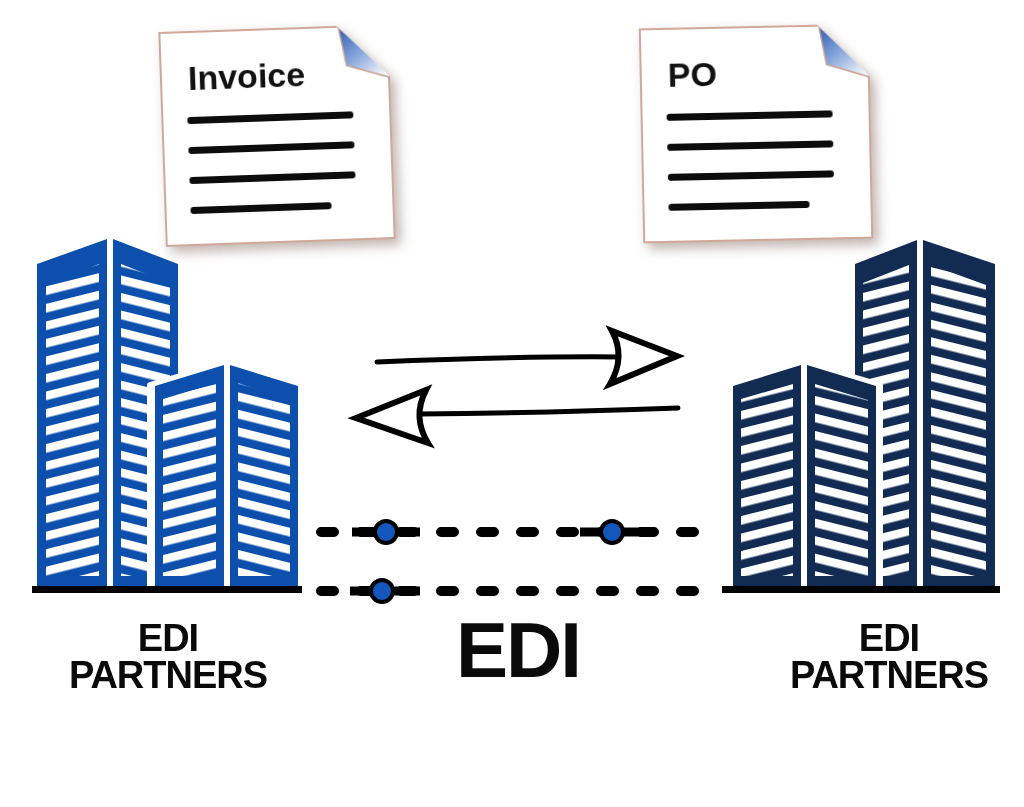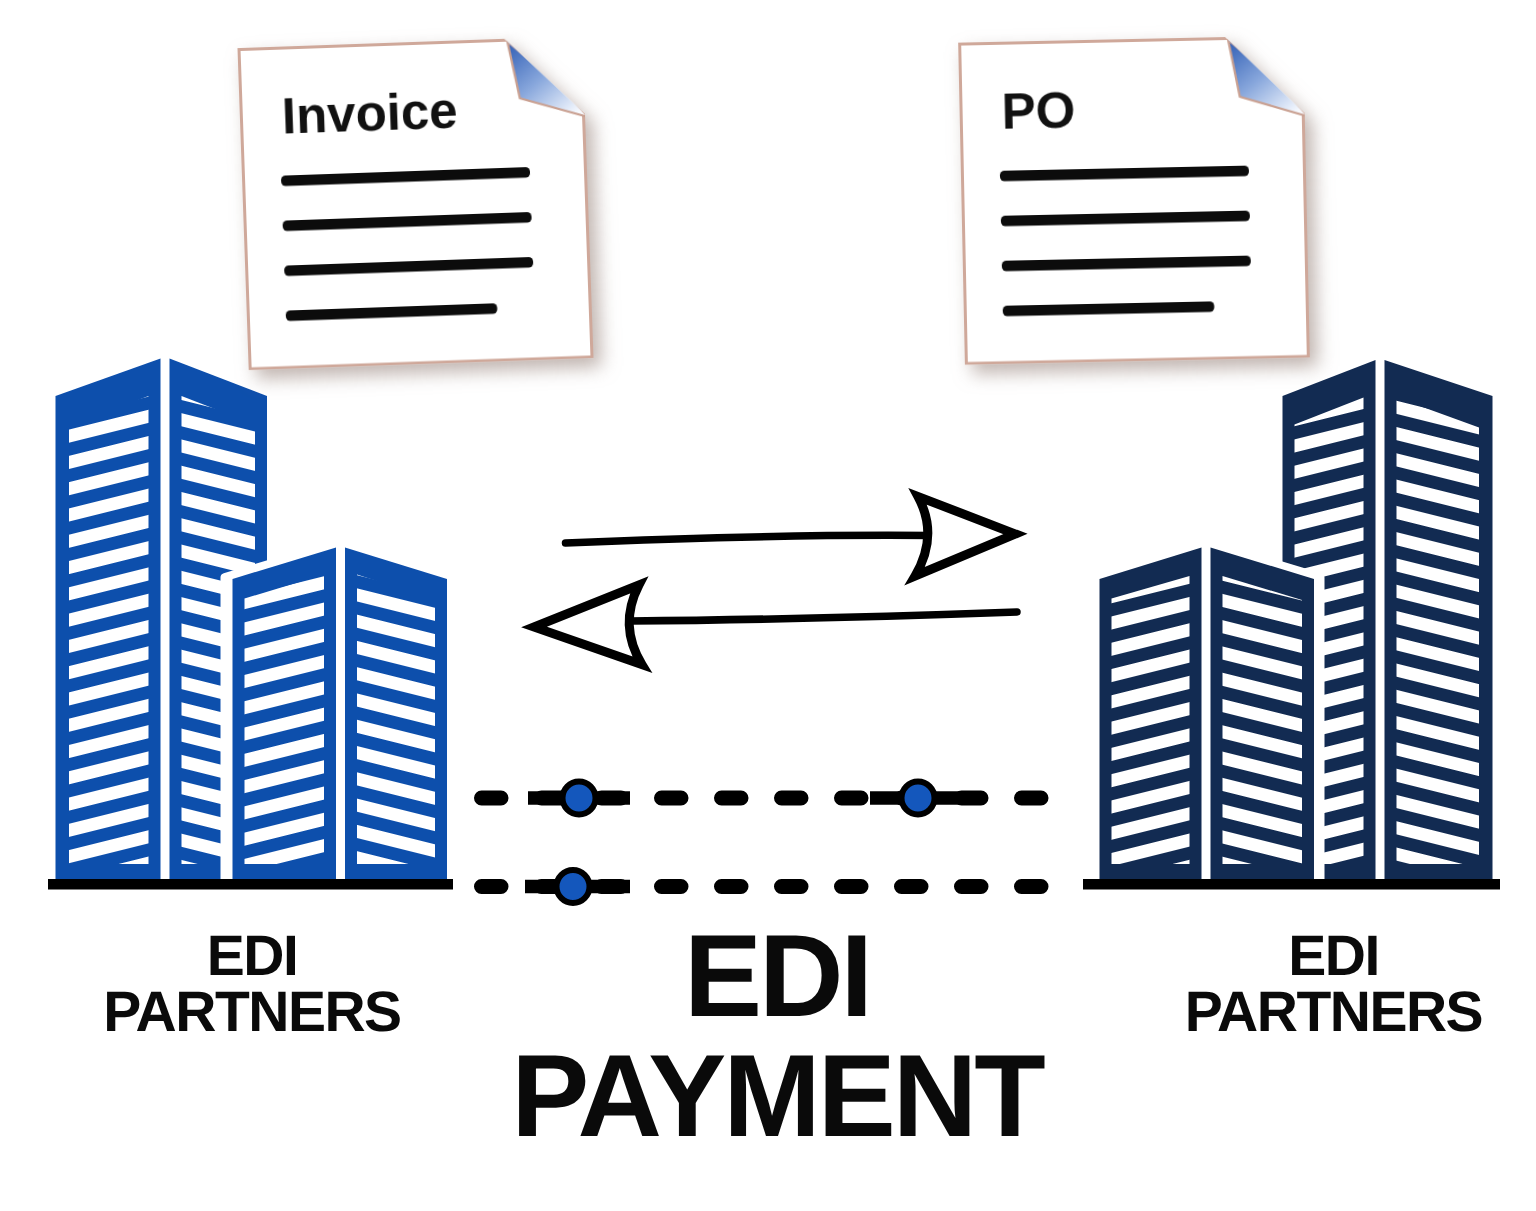--- a/index.html
+++ b/index.html
@@ -179,16 +179,15 @@
     <div>PARTNERS</div>
   </div>
 
   <div class="partner-label right">
     <div>EDI</div>
     <div>PARTNERS</div>
   </div>
 
   <div class="center-label">
     <div>EDI</div>
-    <div>PAYMENT</div>
   </div>
 
 </div>
 
 </body></html>

